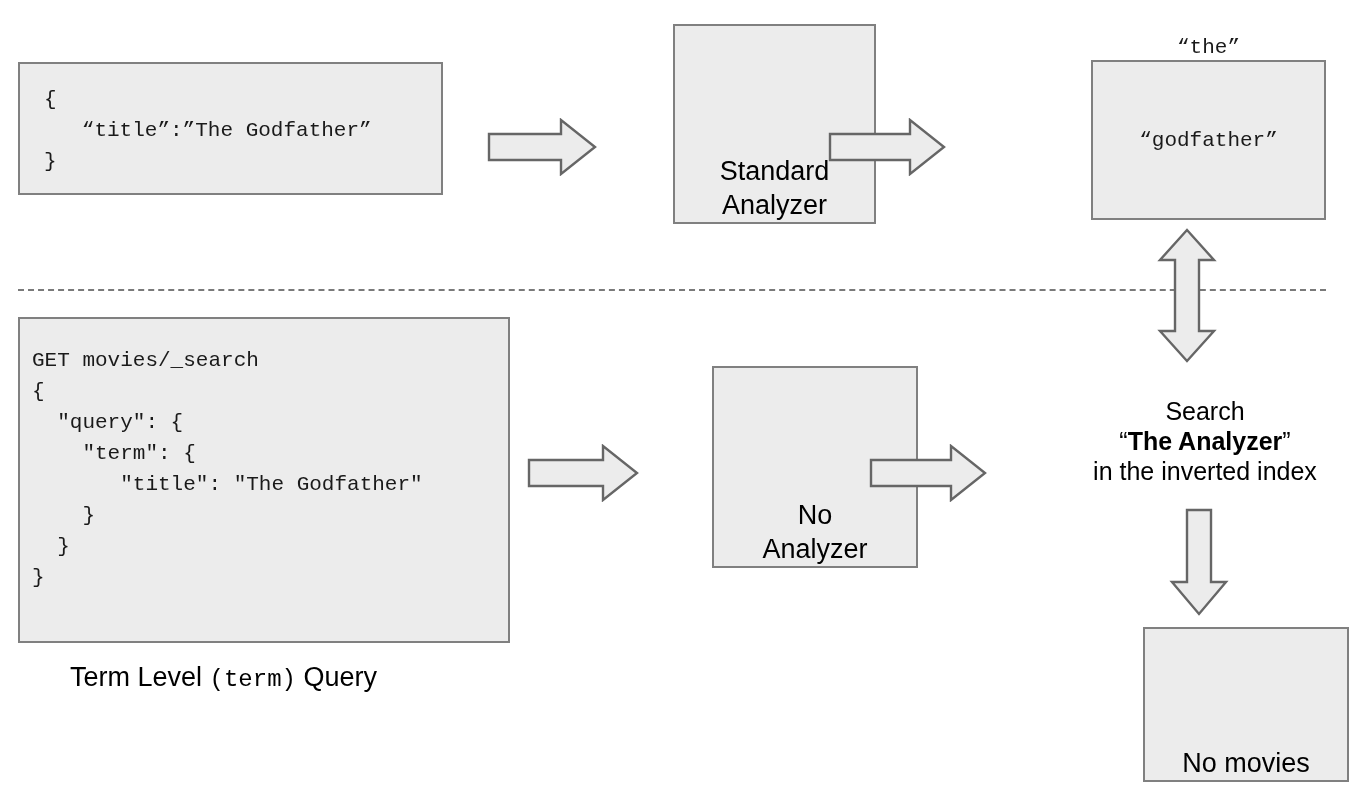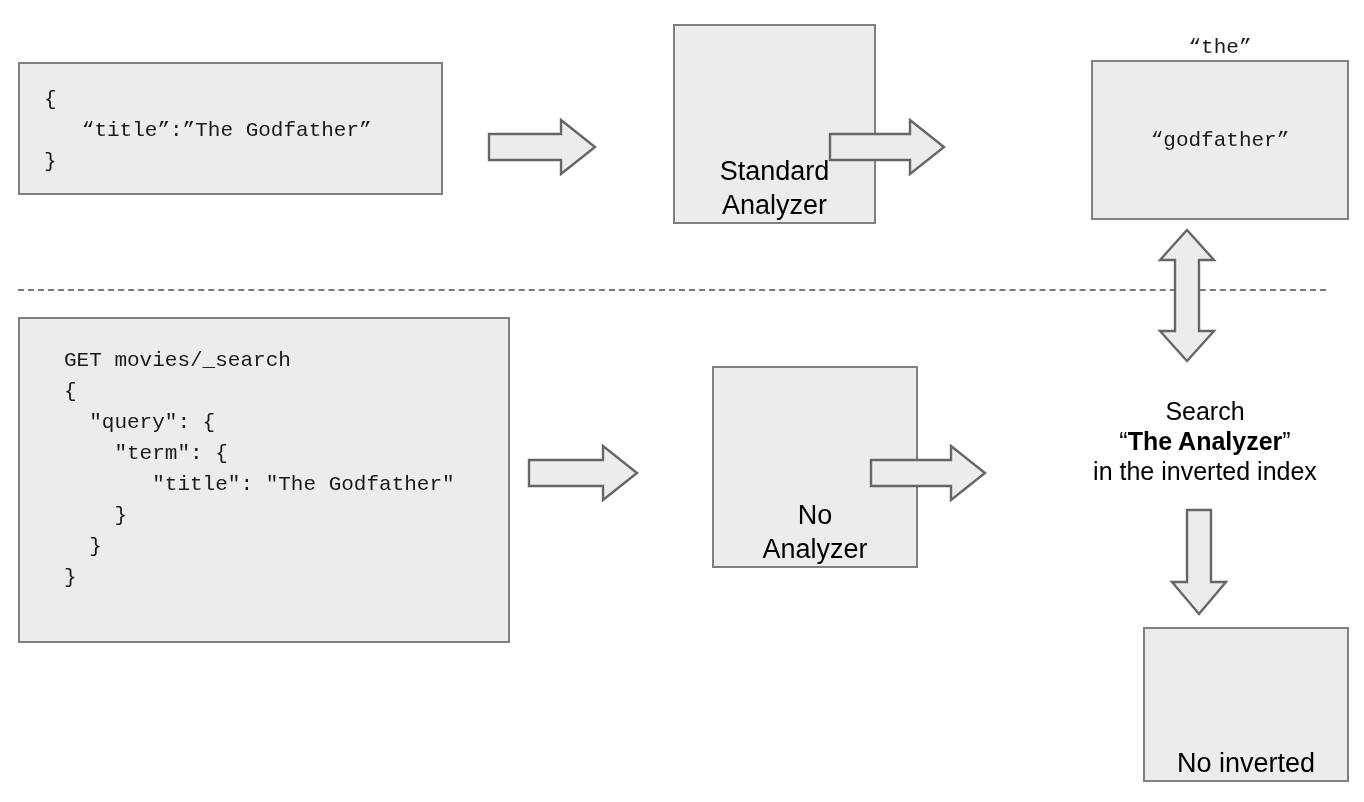--- a/index.html
+++ b/index.html
@@ -48,27 +48,27 @@
   }
   
   #doc-box {
     left: 18px;  top: 62px;  width: 425px; height: 133px;
     padding: 20px 0 0 24px;
   }
   #standard-analyzer-box {
     left: 625px; top: 24px;  width: 203px; height: 200px;
   }
   #tokens-box {
-    left: 1043px; top: 60px; width: 258px; height: 160px;
+    left: 1043px; top: 60px; width: 235px; height: 160px;
   }
   #tokens-box .code { text-align: center; }
 
   #query-box {
     left: 18px;  top: 317px; width: 492px; height: 326px;
-    padding: 26px 0 0 44px;
+    padding: 26px 0 0 12px;
   }
   #no-analyzer-box {
     left: 664px; top: 366px; width: 206px; height: 202px;
   }
   #no-matches-box {
     left: 1095px; top: 627px; width: 206px; height: 155px;
   }
 
   #term-query-caption {
     position: absolute;
@@ -171,20 +171,23 @@
     <div class="code">GET movies/_search
 {
   "query": {
     "term": {
        "title": "The Godfather"
     }
   }
 }</div>
   </div>
 
+  <div id="term-query-caption">
+    <span>Term Level </span><span class="mono">(term)</span><span> Query</span>
+  </div>
 
   <div class="arrow" id="arrow-query-to-noanalyzer">
     <svg width="112" height="58" viewBox="0 0 112 58">
       <path d="M2,16 L76,16 L76,2 L110,29 L76,56 L76,42 L2,42 Z"></path>
     </svg>
   </div>
 
   <div class="box centered" id="no-analyzer-box">
     <div class="label-sans">
       <div>No</div>
@@ -204,16 +207,16 @@
     <div>in the inverted index</div>
   </div>
 
   <div class="arrow" id="arrow-search-to-nomatches">
     <svg width="62" height="108" viewBox="0 0 62 108">
       <path d="M19,2 L43,2 L43,74 L58,74 L31,106 L4,74 L19,74 Z"></path>
     </svg>
   </div>
 
   <div class="box centered" id="no-matches-box">
-    <div class="label-sans">No inverted</div>
+    <div class="label-sans">No movies</div>
   </div>
 
 </div>
 
 </body></html>

